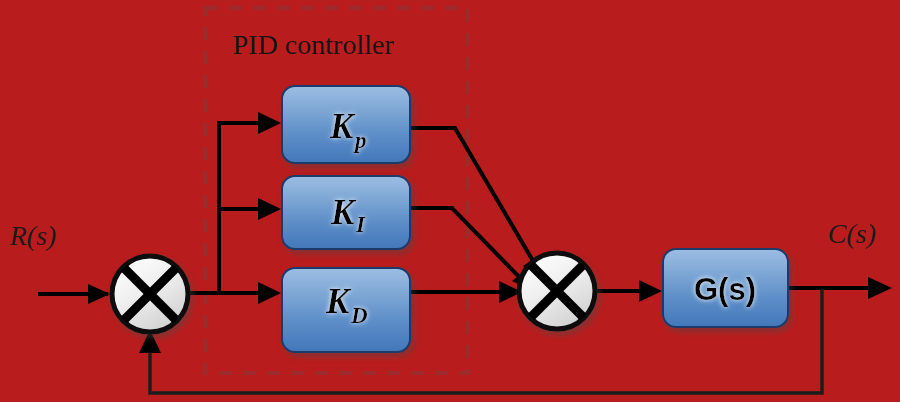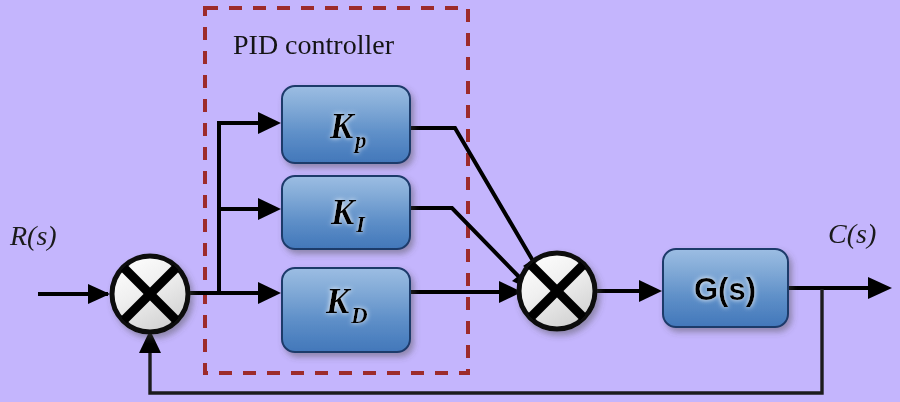--- a/index.html
+++ b/index.html
@@ -4,21 +4,21 @@
 <style>
   html, body {
     margin: 0;
     padding: 0;
     background: #ffffff;
   }
   #diagram-root {
     position: relative;
     width: 900px;
     height: 402px;
-    background: #c4b5fd;
+    background: #b91c1c;
     overflow: hidden;
     font-family: "Liberation Serif", serif;
   }
   #diagram-svg {
     position: absolute;
     left: 0;
     top: 0;
     width: 900px;
     height: 402px;
   }

